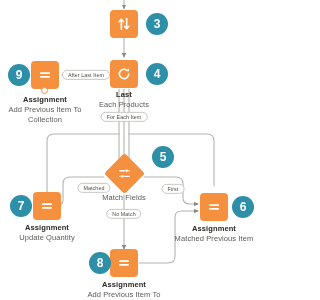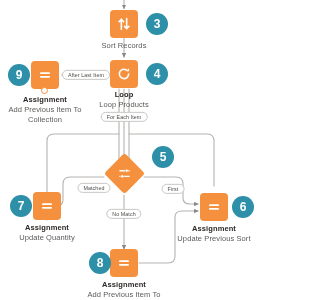--- a/index.html
+++ b/index.html
@@ -180,35 +180,34 @@
   </svg>
 
   <div class="node" style="left:124px; top:24px;">
     <div class="tile">
       <svg width="16" height="16" viewBox="0 0 24 24">
         <path d="M8 20 L8 5 M8 5 L4.6 8.6 M8 5 L11.4 8.6" stroke="#ffffff" stroke-width="2.4" fill="none" stroke-linecap="round" stroke-linejoin="round"></path>
         <path d="M16 4 L16 19 M16 19 L12.6 15.4 M16 19 L19.4 15.4" stroke="#ffffff" stroke-width="2.4" fill="none" stroke-linecap="round" stroke-linejoin="round"></path>
       </svg>
     </div>
     <div class="nlabel" style="top:17px;">
-      <span class="s">Sort Records</span>
     </div>
   </div>
   <div class="badge" style="left:146px; top:13px;">3</div>
 
   <div class="node" style="left:124px; top:74px;">
     <div class="tile">
       <svg width="16" height="16" viewBox="0 0 24 24">
         <path d="M19 12 A7 7 0 1 1 15.6 5.9" stroke="#ffffff" stroke-width="2.5" fill="none" stroke-linecap="round"></path>
         <path d="M19.6 3.2 L19.6 8.0 L14.8 8.0 z" fill="#ffffff"></path>
       </svg>
     </div>
     <div class="nlabel" style="top:17px;">
-      <span class="t">Loop</span>
-      <span class="s">Loop Products</span>
+      <span class="t">Last</span>
+      <span class="s">Each Products</span>
     </div>
   </div>
   <div class="badge" style="left:146px; top:63px;">4</div>
 
   <div class="node" style="left:45px; top:75px;">
     <div class="tile">
       <svg width="16" height="16" viewBox="0 0 24 24">
         <rect x="4.5" y="8" width="15" height="2.6" rx="1.3" fill="#ffffff"></rect>
         <rect x="4.5" y="13.4" width="15" height="2.6" rx="1.3" fill="#ffffff"></rect>
       </svg>
@@ -226,20 +225,21 @@
     <div class="diamond">
       <div class="dshape"></div>
       <svg width="15" height="15" viewBox="0 0 24 24">
         <rect x="3.5" y="6.4" width="17" height="2.2" rx="1.1" fill="#ffffff"></rect>
         <rect x="3.5" y="15.4" width="17" height="2.2" rx="1.1" fill="#ffffff"></rect>
         <circle cx="15.5" cy="7.5" r="2.6" fill="#ffffff" stroke="#F5903E" stroke-width="1.1"></circle>
         <circle cx="8.5" cy="16.5" r="2.6" fill="#ffffff" stroke="#F5903E" stroke-width="1.1"></circle>
       </svg>
     </div>
     <div class="nlabel" style="top:20px;">
+      <span class="s">Match Fields</span>
     </div>
   </div>
   <div class="badge" style="left:152px; top:146px;">5</div>
 
   <div class="node" style="left:47px; top:206px;">
     <div class="tile">
       <svg width="16" height="16" viewBox="0 0 24 24">
         <rect x="4.5" y="8" width="15" height="2.6" rx="1.3" fill="#ffffff"></rect>
         <rect x="4.5" y="13.4" width="15" height="2.6" rx="1.3" fill="#ffffff"></rect>
       </svg>
@@ -253,21 +253,21 @@
 
   <div class="node" style="left:214px; top:207px;">
     <div class="tile">
       <svg width="16" height="16" viewBox="0 0 24 24">
         <rect x="4.5" y="8" width="15" height="2.6" rx="1.3" fill="#ffffff"></rect>
         <rect x="4.5" y="13.4" width="15" height="2.6" rx="1.3" fill="#ffffff"></rect>
       </svg>
     </div>
     <div class="nlabel" style="top:18px;">
       <span class="t">Assignment</span>
-      <span class="s">Update Previous Sort</span>
+      <span class="s">Matched Previous Item</span>
     </div>
   </div>
   <div class="badge" style="left:232px; top:196px;">6</div>
 
   <div class="node" style="left:124px; top:263px;">
     <div class="tile">
       <svg width="16" height="16" viewBox="0 0 24 24">
         <rect x="4.5" y="8" width="15" height="2.6" rx="1.3" fill="#ffffff"></rect>
         <rect x="4.5" y="13.4" width="15" height="2.6" rx="1.3" fill="#ffffff"></rect>
       </svg>

